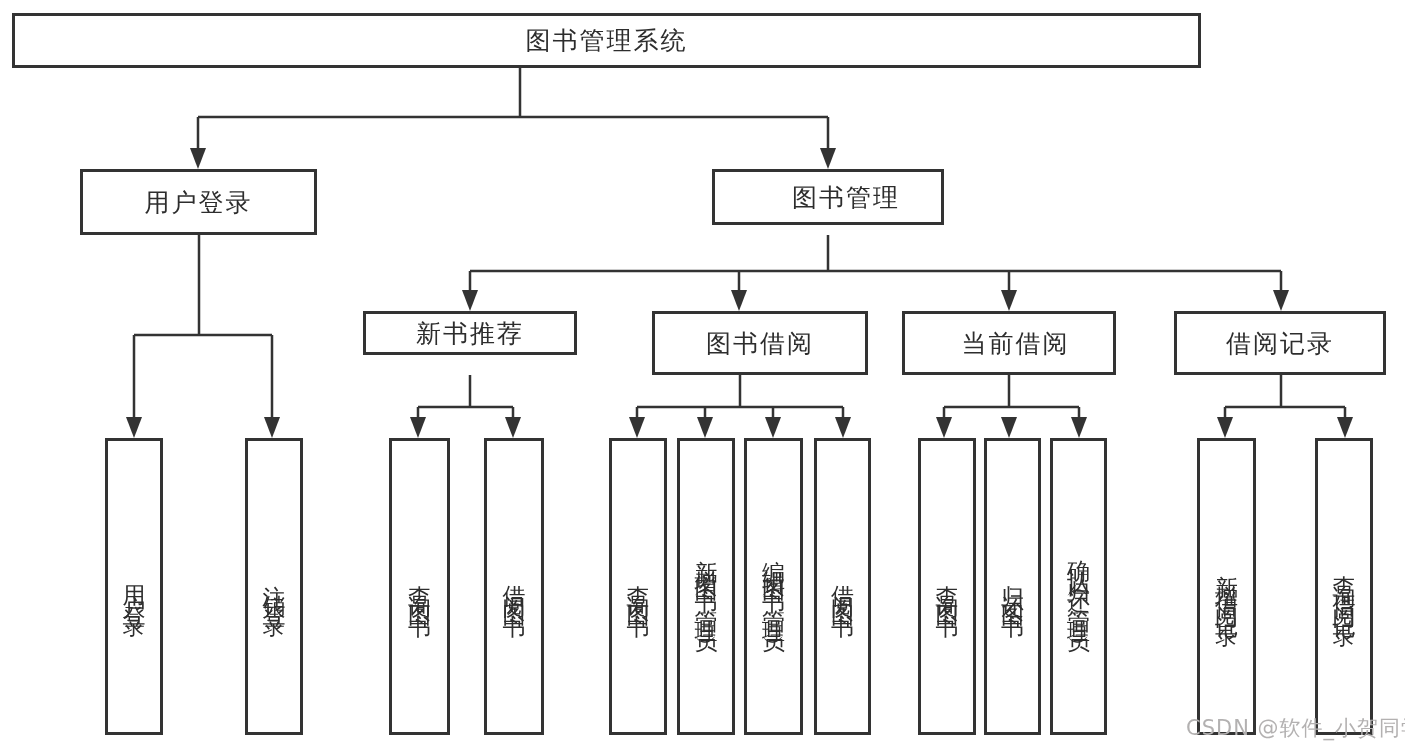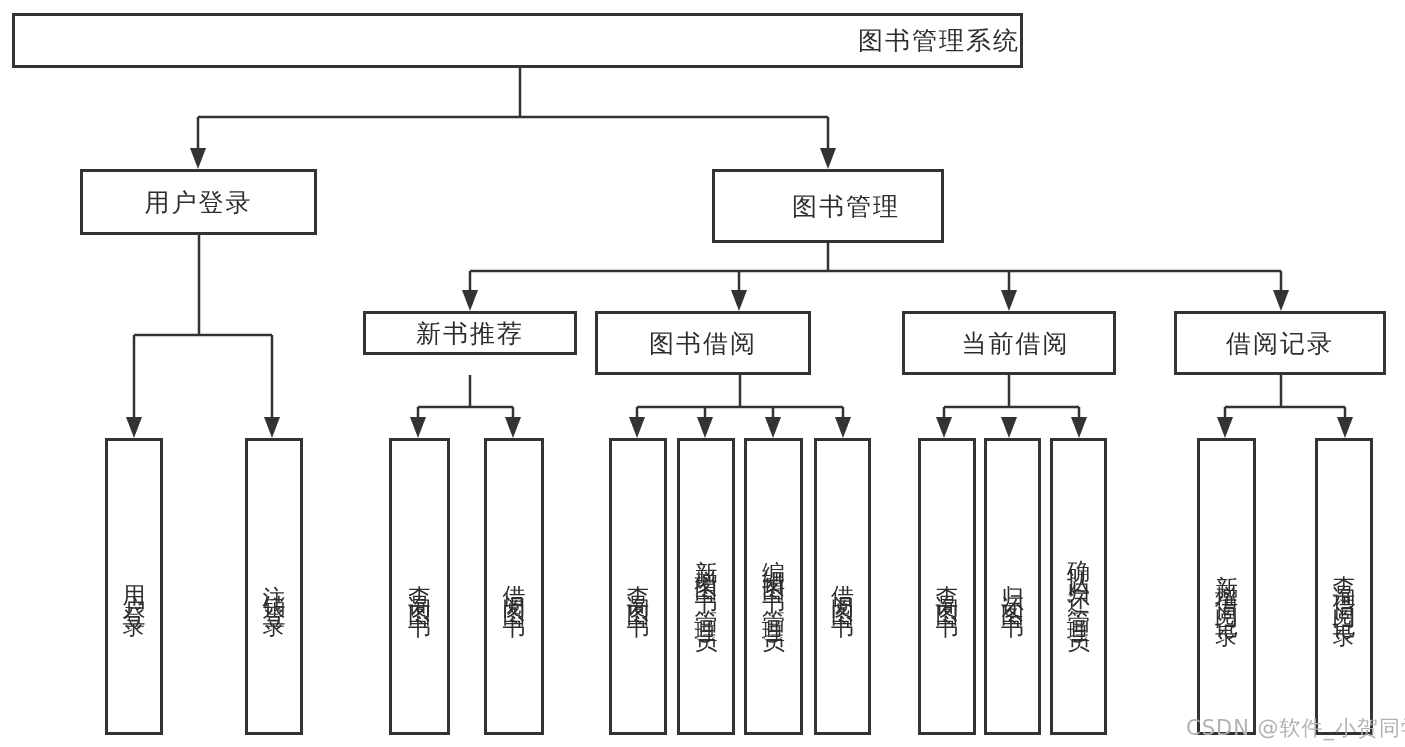--- a/index.html
+++ b/index.html
@@ -40,25 +40,25 @@
   .watermark {
     position:absolute;
     left:1186px; top:714px;
     font-size:21px;
     letter-spacing:1px;
     color:#b3b1b1;
     white-space:nowrap;
     z-index:5;
   }
   
-  .b-root   { left:12px;   top:13px;  width:1011px; height:55px;justify-content:flex-end; }
+  .b-root   { left:12px;   top:13px;  width:1189px; height:55px; }
   .b-login  { left:80px;   top:169px; width:237px;  height:66px; }
-  .b-mgmt   { left:712px;  top:169px; width:232px;  height:74px;padding-left:36px; }
+  .b-mgmt   { left:712px;  top:169px; width:232px;  height:56px;padding-left:36px; }
   .b-rec    { left:363px;  top:311px; width:214px;  height:44px; }
-  .b-borrow { left:595px;  top:311px; width:216px;  height:64px; }
+  .b-borrow { left:652px;  top:311px; width:216px;  height:64px; }
   .b-cur    { left:902px;  top:311px; width:214px;  height:64px;padding-left:13px; }
   .b-recs   { left:1174px; top:311px; width:212px;  height:64px;text-align:right; }
   .leaf     { top:438px; width:58px; height:297px; }
   .L1  { left:105px; }  .L2  { left:245px; }
   .L3  { left:389px; width:61px; } .L4  { left:484px; width:60px; }
   .L5  { left:609px; }  .L6  { left:677px; }
   .L7  { left:744px; width:59px; } .L8  { left:814px; width:57px; }
   .L9  { left:918px; }  .L10 { left:984px; width:57px; } .L11 { left:1050px; width:57px; }
   .L12 { left:1197px; width:59px; } .L13 { left:1315px; }
 </style>

